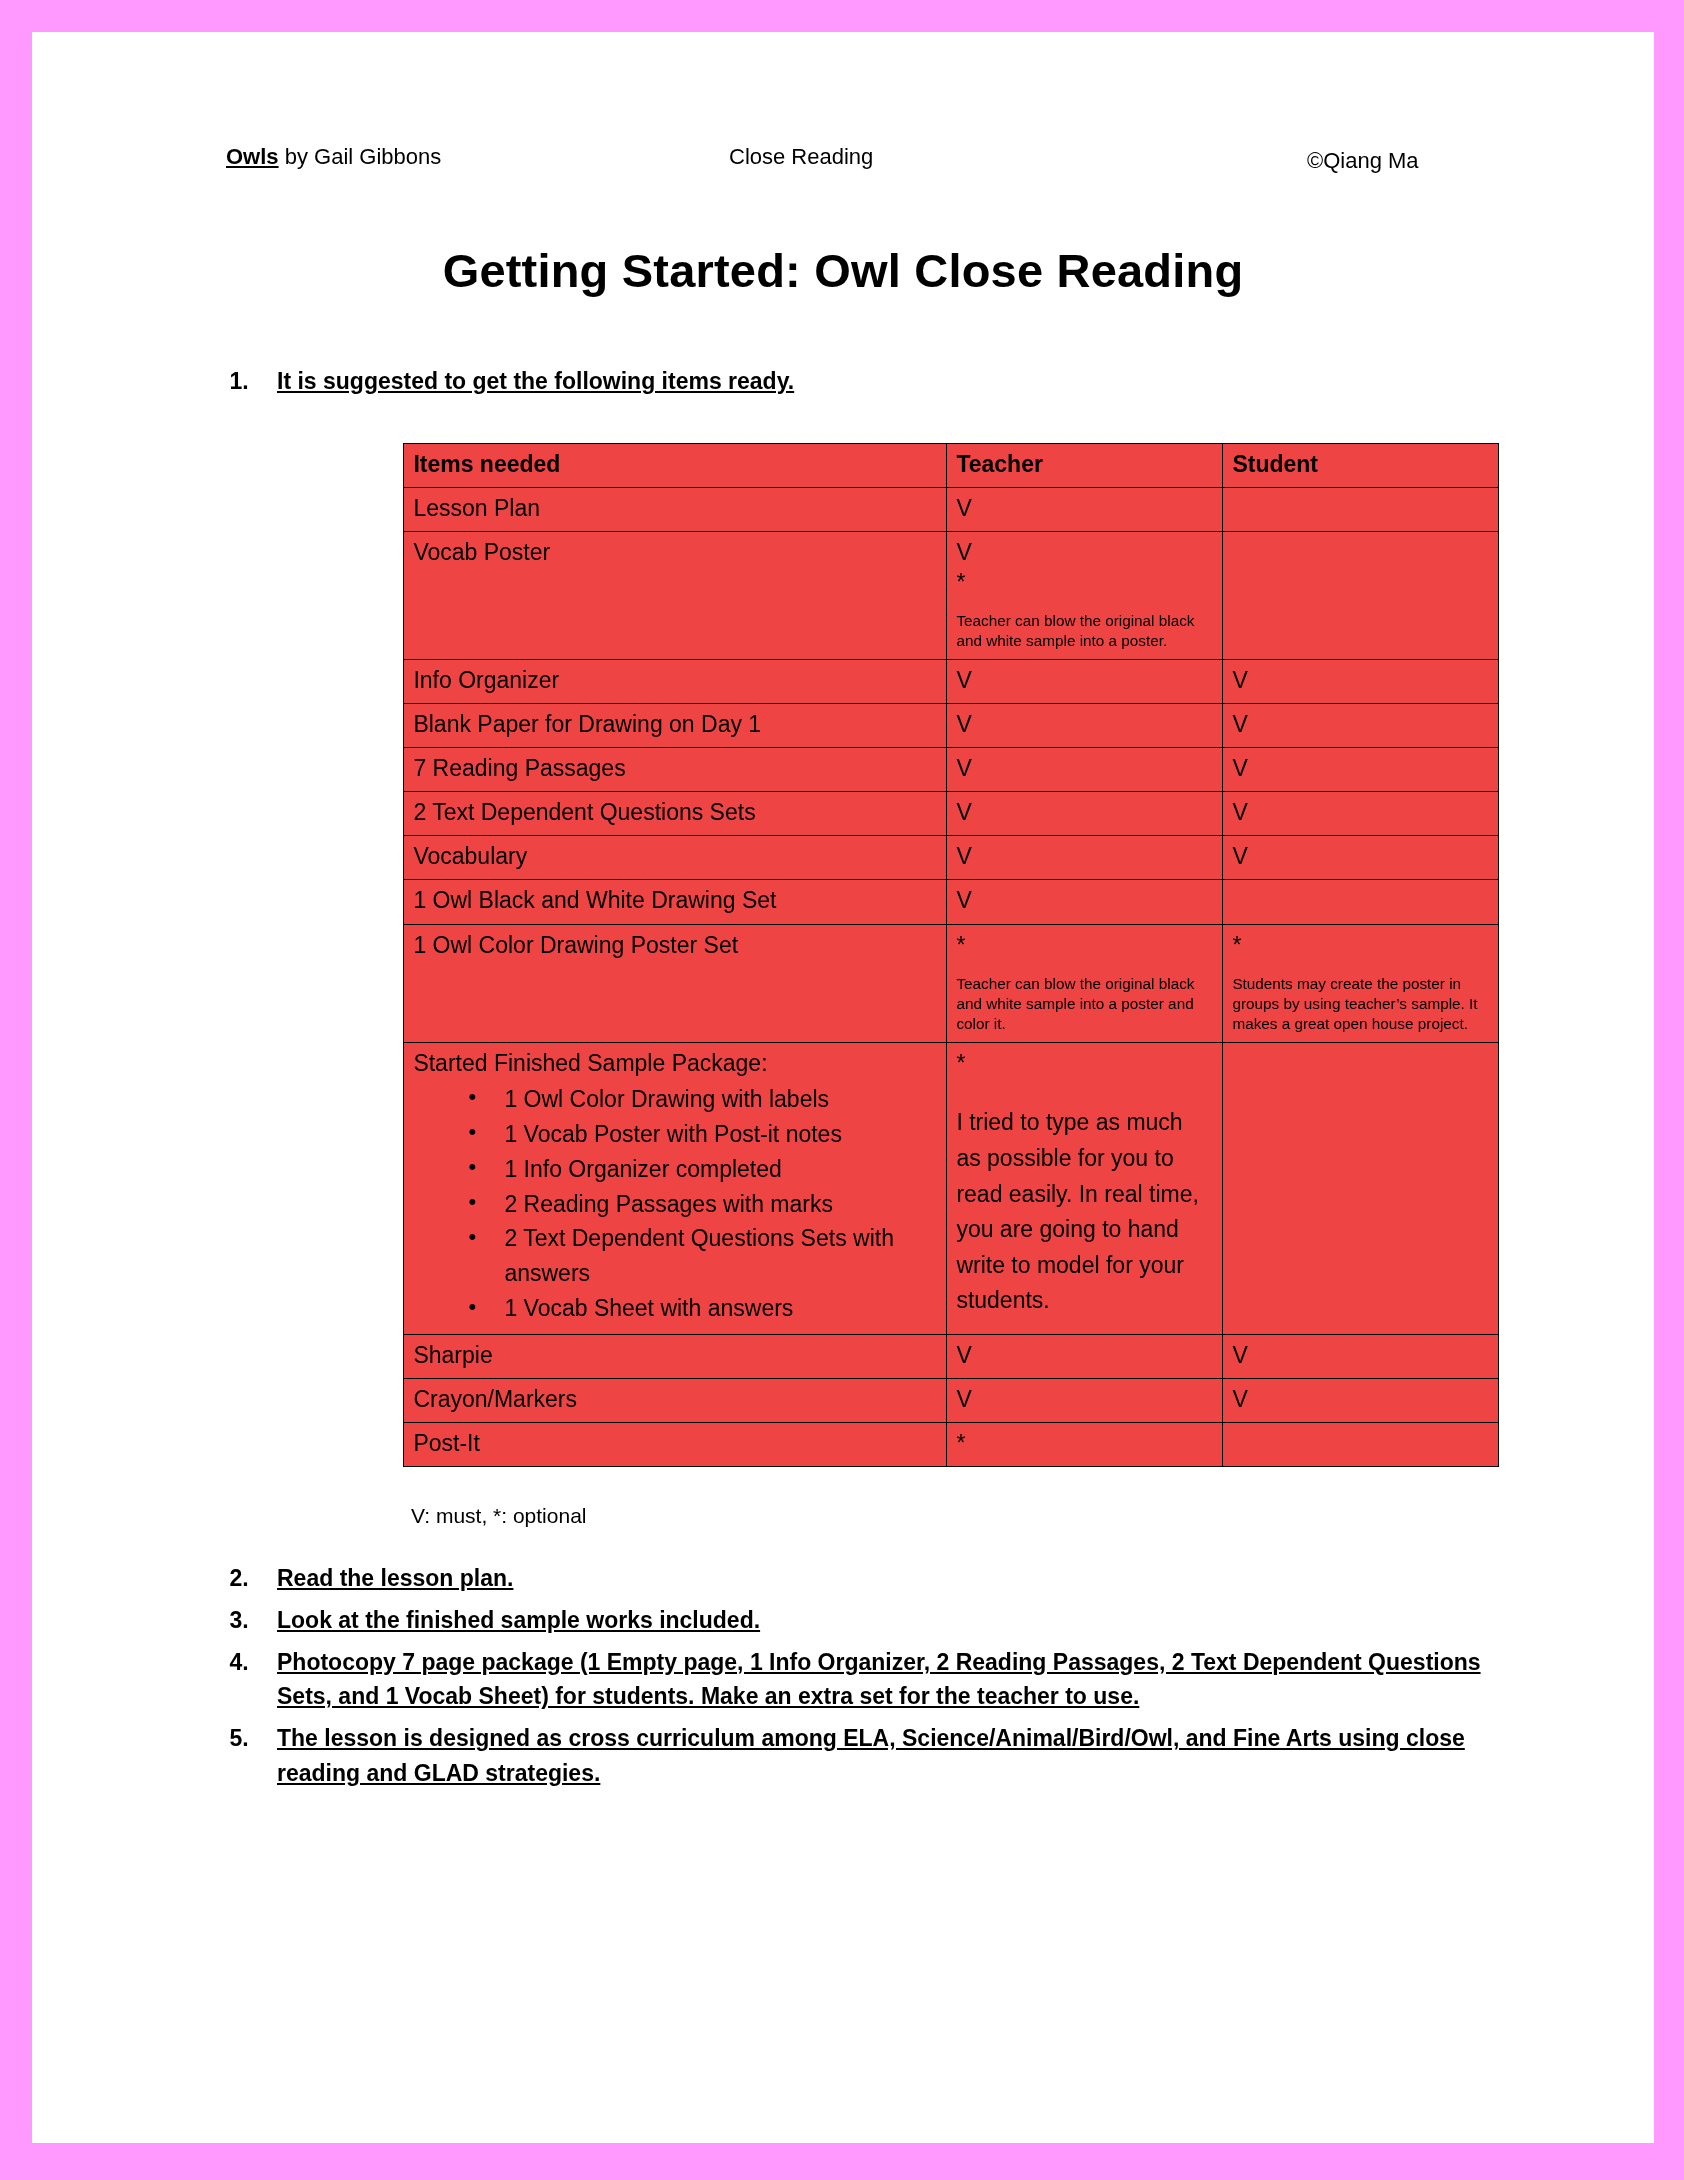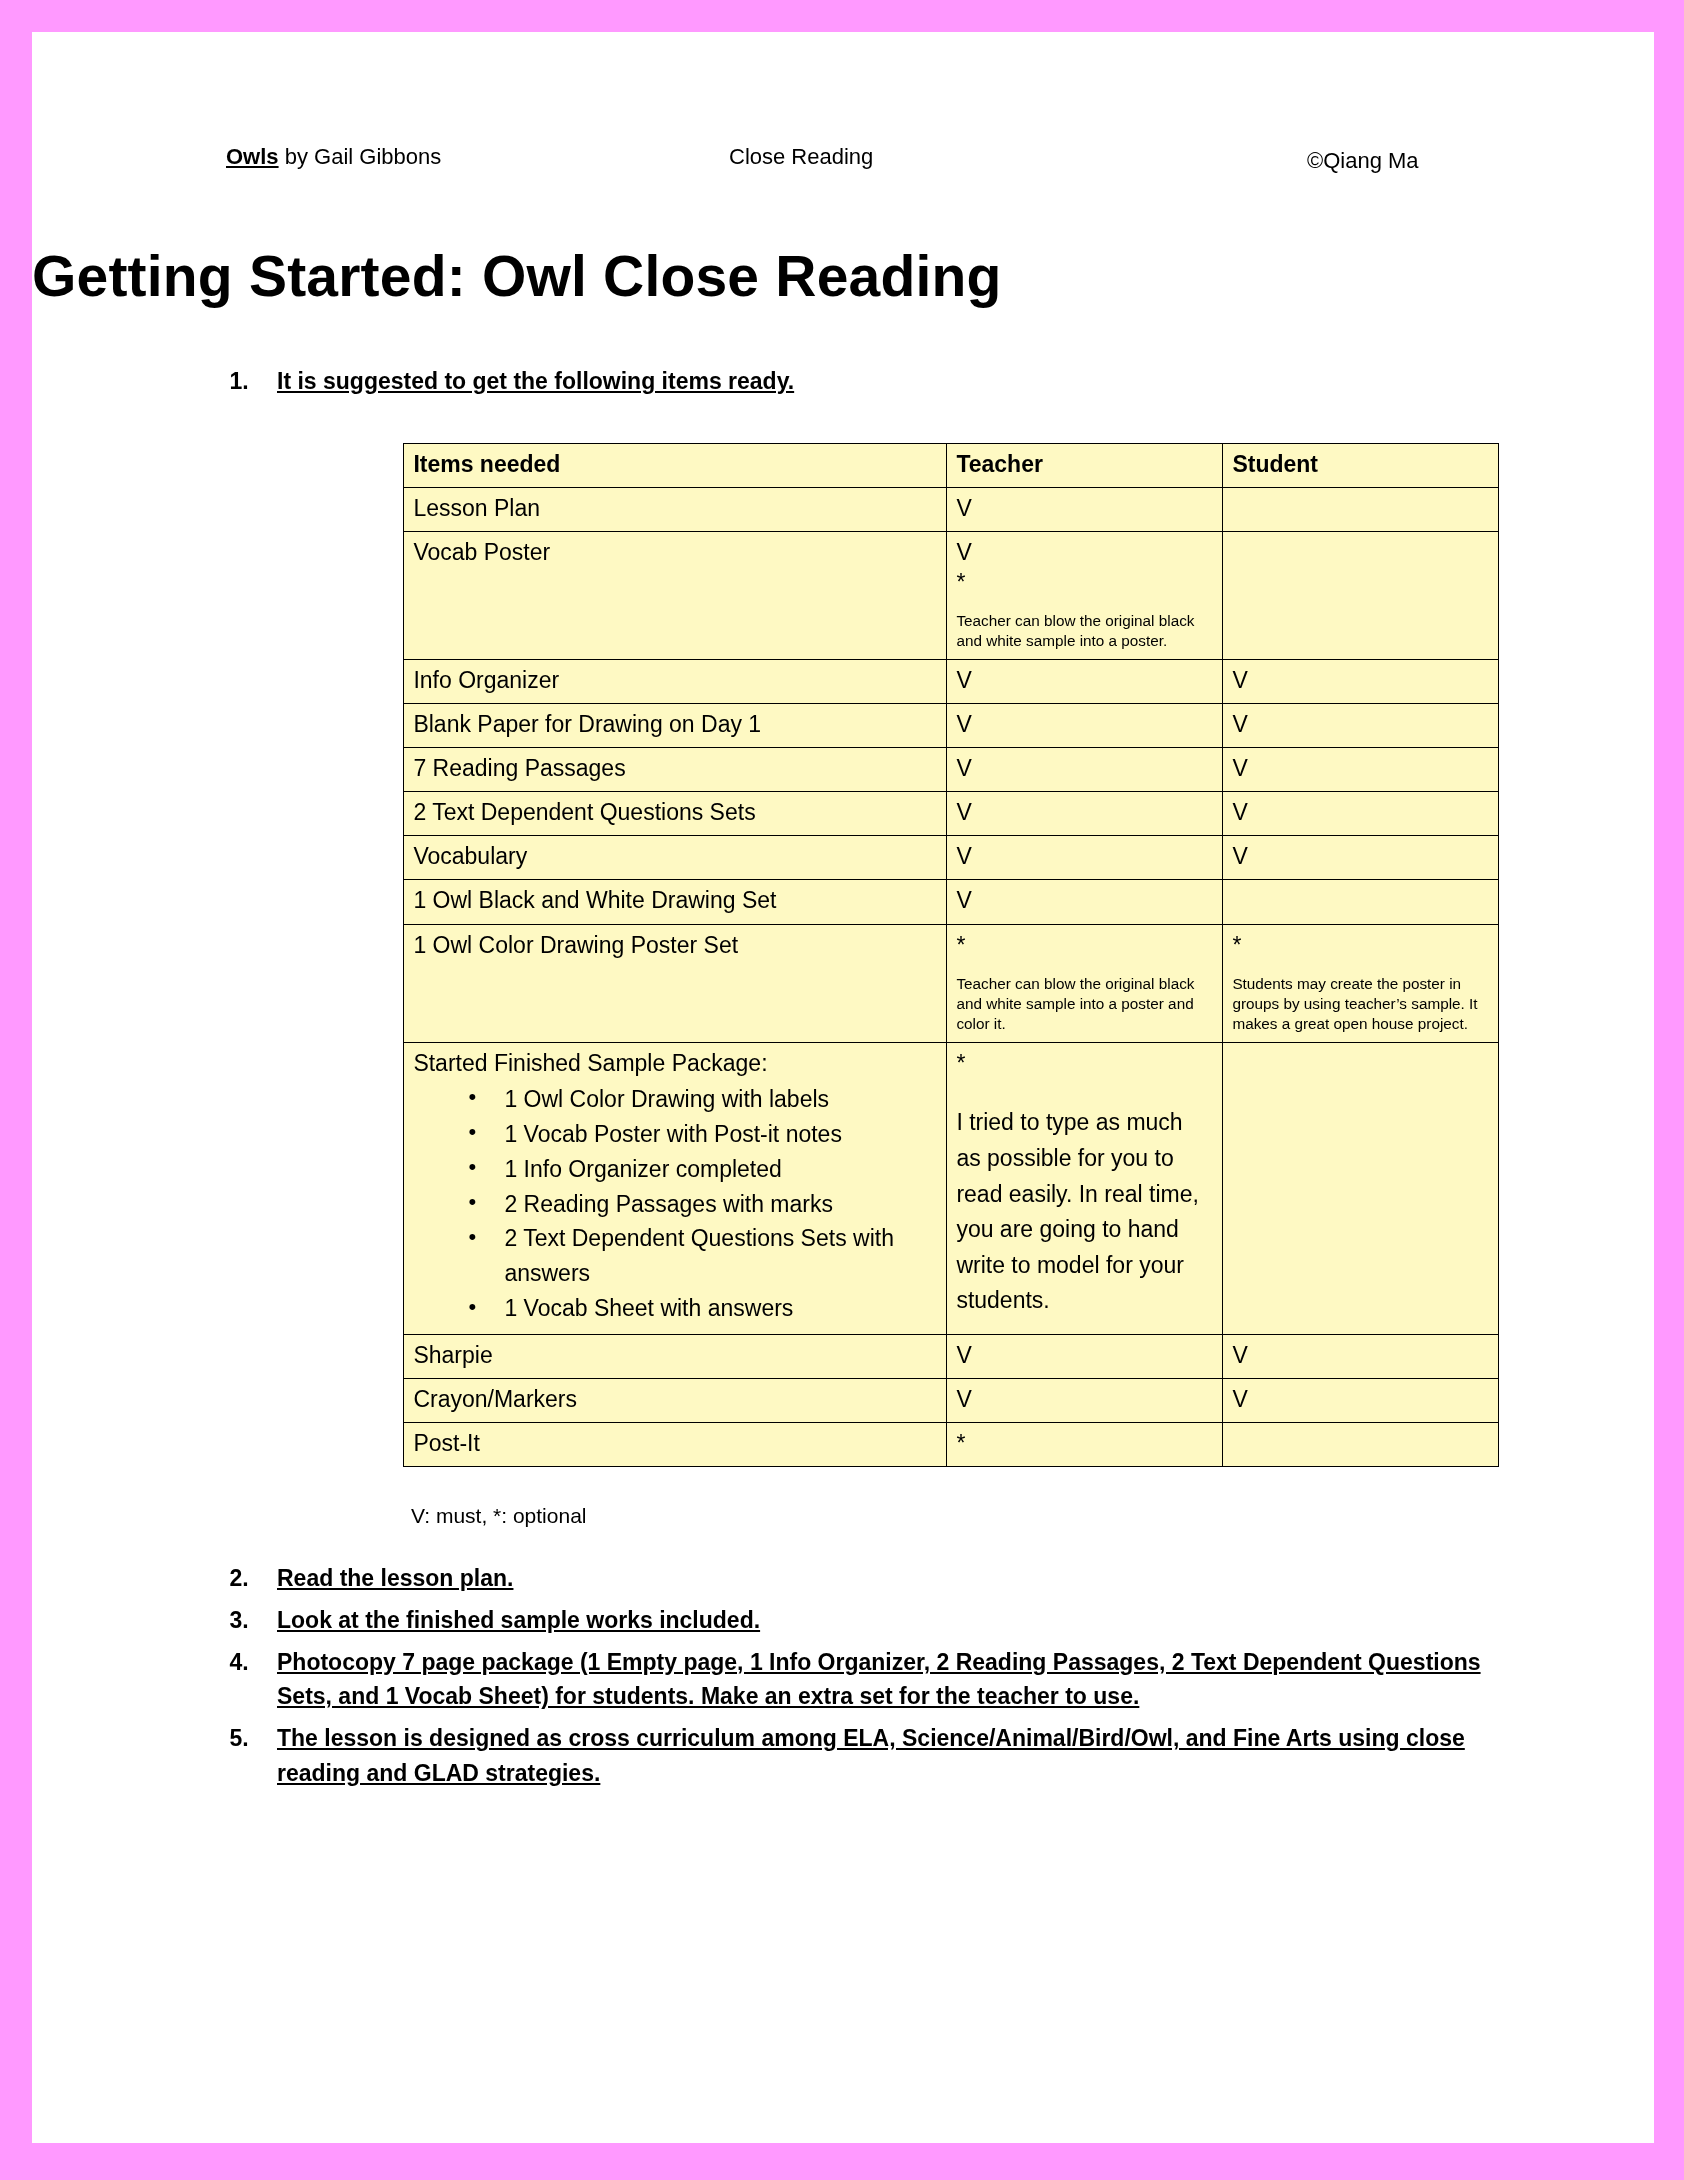--- a/index.html
+++ b/index.html
@@ -62,21 +62,22 @@
     color: #000;
     white-space: nowrap;
   }
 
   
   .page-title {
     position: absolute;
     left: 0;
     top: 211px;
     width: 100%;
-    font-size: 57px;
+    text-align: center;
+    font-size: 47px;
     font-weight: bold;
     letter-spacing: 0.2px;
     color: #000;
   }
 
   
   .steps {
     position: absolute;
     left: 194px;
     top: 332px;
@@ -111,21 +112,21 @@
   .steps-tail .step-row { margin-bottom: 6.8px; }
 
   
   .items-table {
     position: absolute;
     left: 371px;
     top: 411px;
     width: 1095px;
     border-collapse: collapse;
     table-layout: fixed;
-    background: #fef9c3;
+    background: #ef4444;
   }
   .items-table td, .items-table th {
     border: 1.7px solid #000;
     vertical-align: top;
     padding: 6px 9.4px 7.7px 9.4px;
     font-size: 23px;
     font-weight: normal;
     color: #000;
     text-align: left;
     line-height: 1.28;

